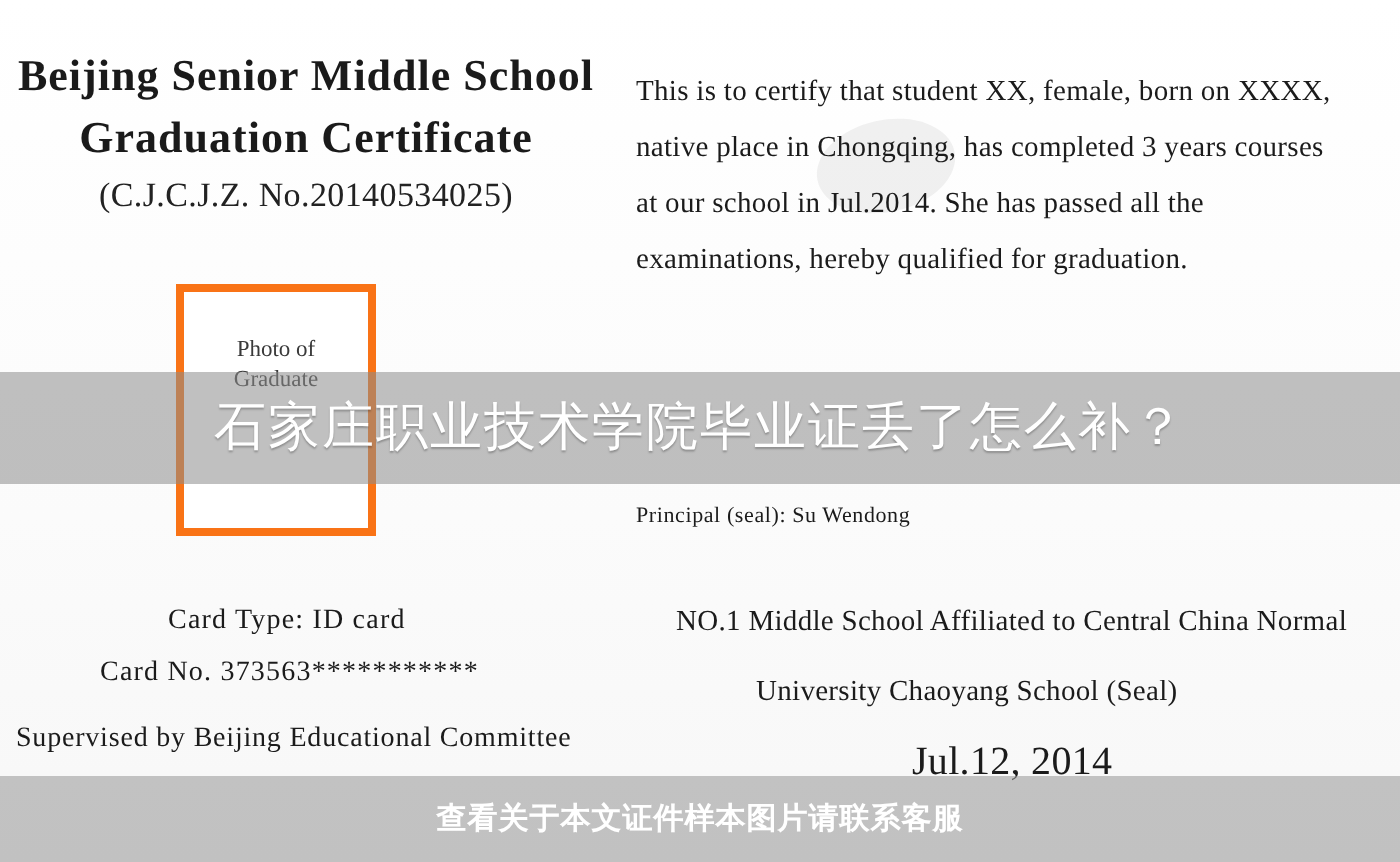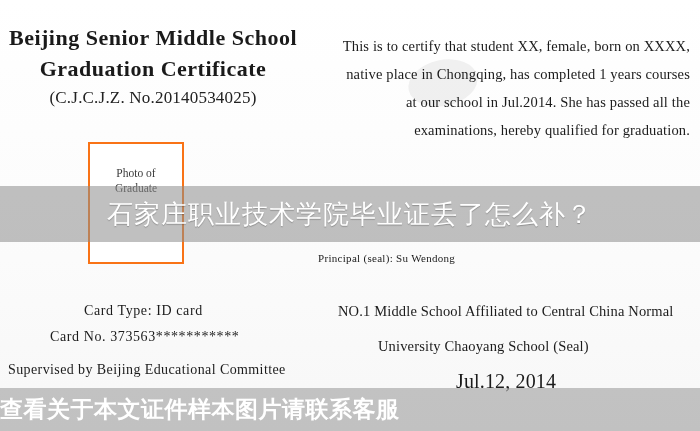--- a/index.html
+++ b/index.html
@@ -51,21 +51,21 @@
     color: #222;
     letter-spacing: 0.2px;
   }
   
   .photo-box {
     position: absolute;
     left: 88px;
     top: 142px;
     width: 92px;
     height: 118px;
-    border: 2px solid #f97316;
+    border: 4px solid #f97316;
     background: #ffffff;
   }
   .photo-text {
     position: absolute;
     left: 0;
     top: 22px;
     width: 92px;
     text-align: center;
     font-size: 11.5px;
     color: #3a3a3a;
@@ -98,21 +98,20 @@
   
   .body-text {
     position: absolute;
     left: 318px;
     top: 32px;
     width: 372px;
     font-size: 14.5px;
     color: #1b1b1b;
     line-height: 28px;
     letter-spacing: 0.15px;
-    text-align: right;
   }
   .body-text .ln {
     display: block;
     white-space: nowrap;
   }
   .principal {
     position: absolute;
     left: 318px;
     top: 215px;
     font-size: 11px;
@@ -182,24 +181,24 @@
     height: 43px;
     background: rgba(150,150,150,0.55);
   }
   .footer-text {
     position: absolute;
     left: 0;
     top: 388px;
     width: 700px;
     height: 43px;
     line-height: 43px;
-    text-align: left;
+    text-align: center;
     font-family: "DejaVu Sans", sans-serif;
     font-weight: bold;
-    font-size: 23px;
+    font-size: 15px;
     color: #ffffff;
     letter-spacing: 0.5px;
     white-space: nowrap;
   }
   
   .seal-smudge {
     position: absolute;
     left: 408px;
     top: 60px;
     width: 70px;
@@ -230,21 +229,21 @@
   </div>
 
   <div class="card-line card-type">Card Type: ID card</div>
   <div class="card-line card-no">Card No. 373563***********</div>
   <div class="card-line supervised">Supervised by Beijing Educational Committee</div>
 
   <div class="seal-smudge"></div>
 
   <div class="body-text">
     <span class="ln">This is to certify that student XX, female, born on XXXX,</span>
-    <span class="ln">native place in Chongqing, has completed 1 years courses</span>
+    <span class="ln">native place in Chongqing, has completed 3 years courses</span>
     <span class="ln">at our school in Jul.2014. She has passed all the</span>
     <span class="ln">examinations, hereby qualified for graduation.</span>
   </div>
 
   <div class="principal">Principal (seal): Su Wendong</div>
   <div class="school-line1">NO.1 Middle School Affiliated to Central China Normal</div>
   <div class="school-line2">University Chaoyang School (Seal)</div>
   <div class="date-line">Jul.12,  2014</div>
 
   <div class="watermark-band"></div>

